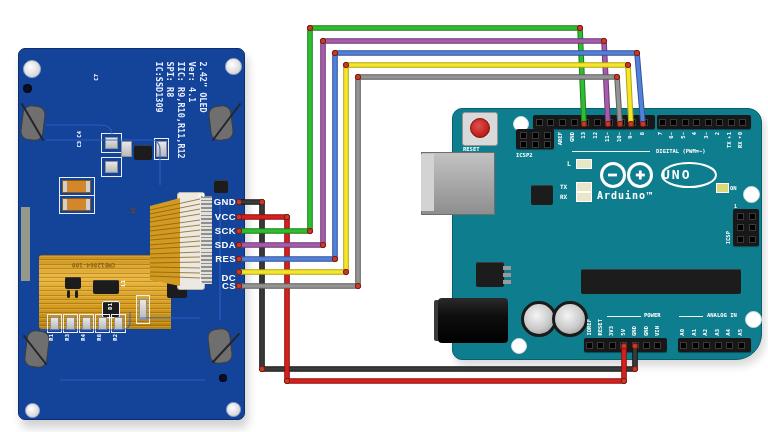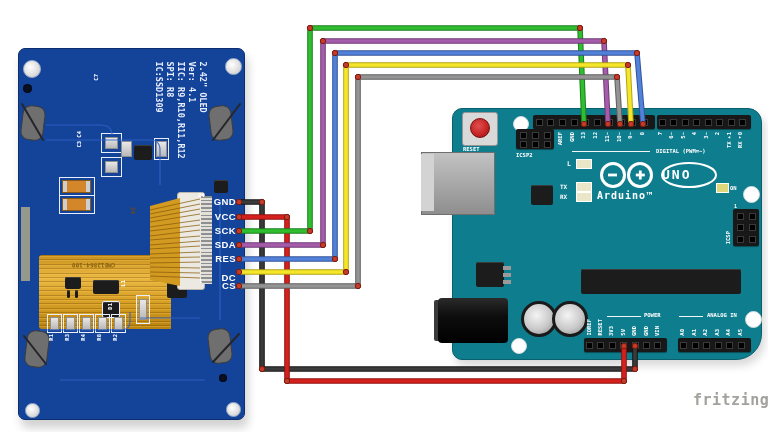--- a/index.html
+++ b/index.html
@@ -381,14 +381,13 @@
       <circle cx="346" cy="65" r="2.7" fill="#c63a28" stroke="#7d1a10" stroke-width="1"></circle>
       <circle cx="628" cy="65" r="2.7" fill="#c63a28" stroke="#7d1a10" stroke-width="1"></circle>
       <circle cx="631" cy="124" r="2.7" fill="#c63a28" stroke="#7d1a10" stroke-width="1"></circle>
       <circle cx="239" cy="286" r="2.7" fill="#c63a28" stroke="#7d1a10" stroke-width="1"></circle>
       <circle cx="358" cy="286" r="2.7" fill="#c63a28" stroke="#7d1a10" stroke-width="1"></circle>
       <circle cx="358" cy="77" r="2.7" fill="#c63a28" stroke="#7d1a10" stroke-width="1"></circle>
       <circle cx="617" cy="77" r="2.7" fill="#c63a28" stroke="#7d1a10" stroke-width="1"></circle>
       <circle cx="620" cy="124" r="2.7" fill="#c63a28" stroke="#7d1a10" stroke-width="1"></circle>
     </svg>
 
-  <span class="abs" id="watermark">fritzing</span>
 </div>
 
 </body></html>

